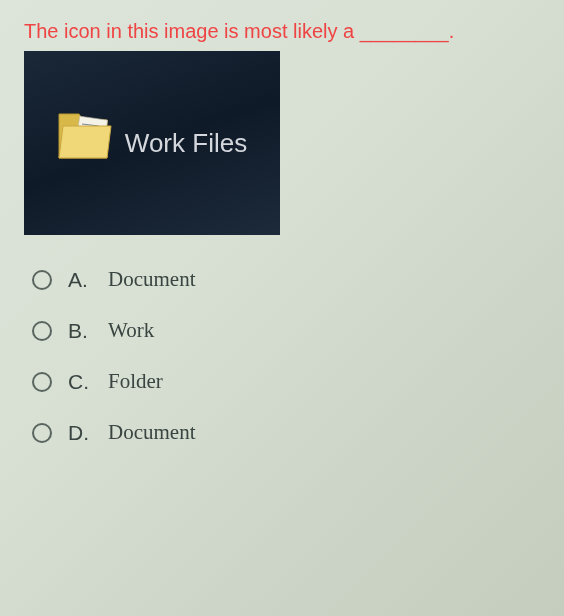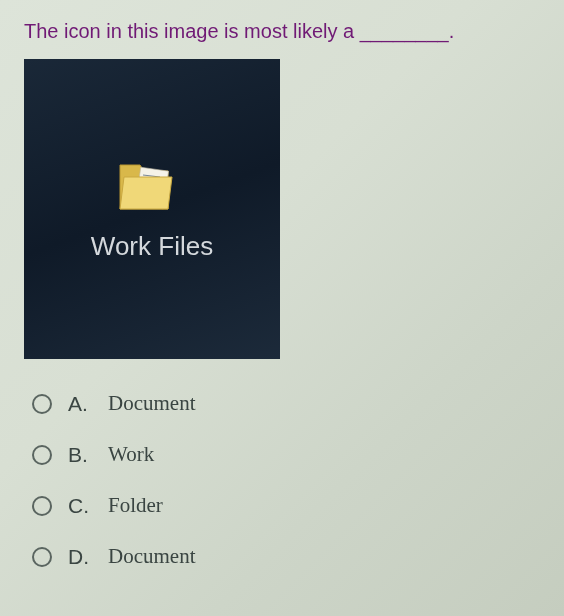--- a/index.html
+++ b/index.html
@@ -6,31 +6,31 @@
     body {
       width: 564px;
       height: 616px;
       background: linear-gradient(135deg, #dde4d9 0%, #d8dfd3 40%, #cdd5c8 70%, #c5cdbf 100%);
       font-family: Arial, sans-serif;
       padding: 20px 24px;
       position: relative;
       overflow: hidden;
     }
     .question-text {
-      color: #701a75;
+      color: #ef4444;
       font-size: 20px;
       font-weight: 400;
-      margin-bottom: 16px;
+      margin-bottom: 8px;
     }
     .icon-display {
       width: 256px;
-      height: 300px;
+      height: 184px;
       background: linear-gradient(160deg, #1a2838 0%, #0f1a28 50%, #1c2a3a 100%);
       display: flex;
-      flex-direction: column;
+      flex-direction: row;
       align-items: center;
       justify-content: center;
       margin-bottom: 32px;
     }
     .folder-icon-wrap {
       margin-bottom: 12px;
     }
     .icon-label {
       color: #d4d8dc;
       font-size: 26px;

